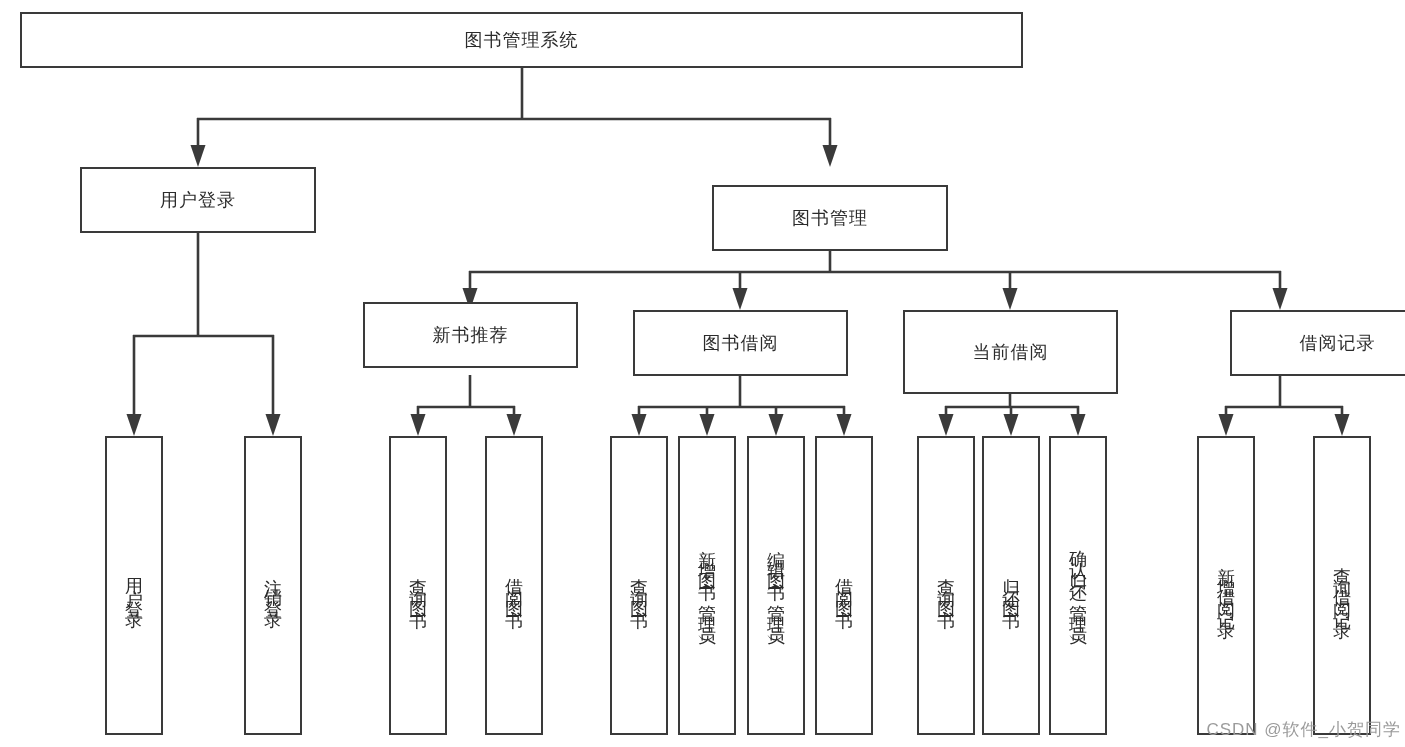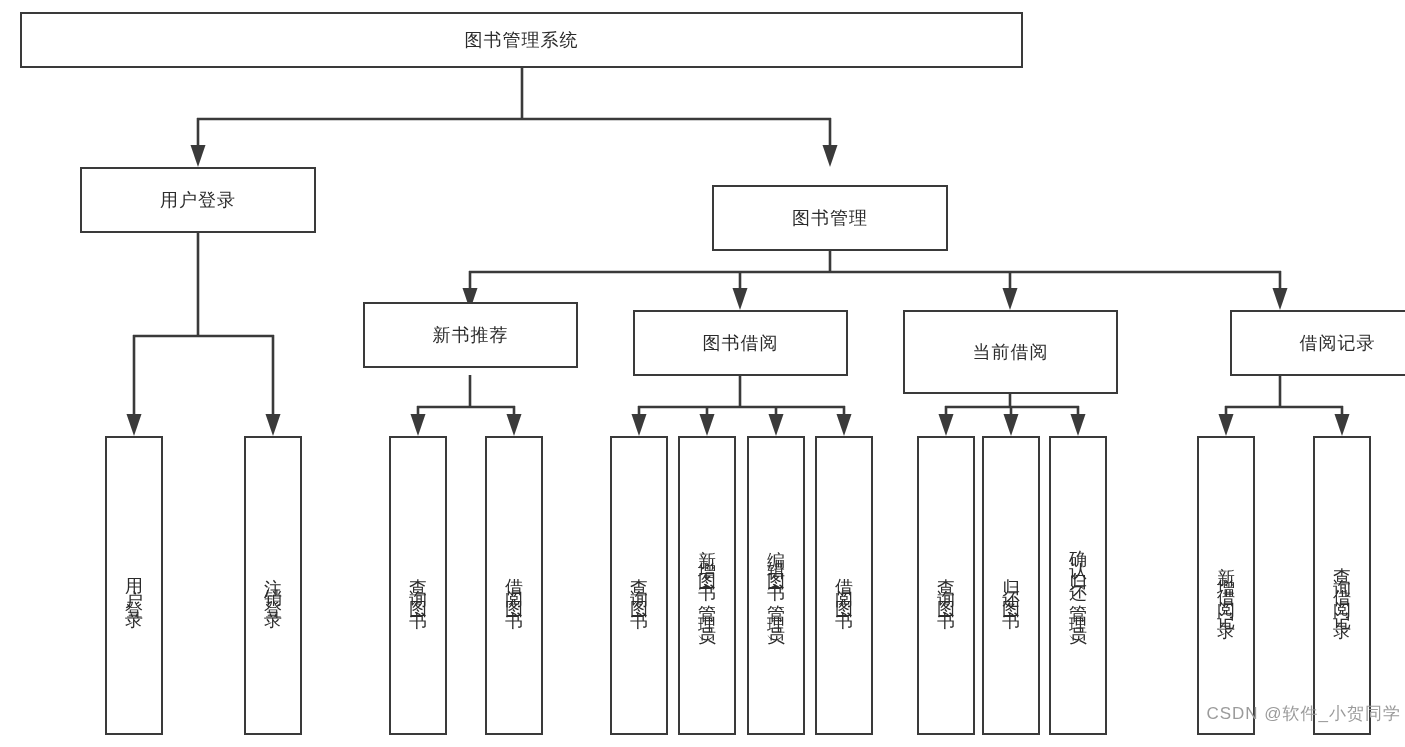--- a/index.html
+++ b/index.html
@@ -34,21 +34,21 @@
   }
   .node.vert span {
     writing-mode: vertical-rl;
     text-orientation: mixed;
     letter-spacing: 11px;
     line-height: 1;
   }
   .watermark {
     position: absolute;
     right: 4px;
-    bottom: 22px;
+    bottom: 6px;
     color: #9b9b9b;
     font-size: 17px;
     letter-spacing: 1px;
     white-space: nowrap;
   }
 </style>
 </head>
 <body>
 
 <div class="canvas">

